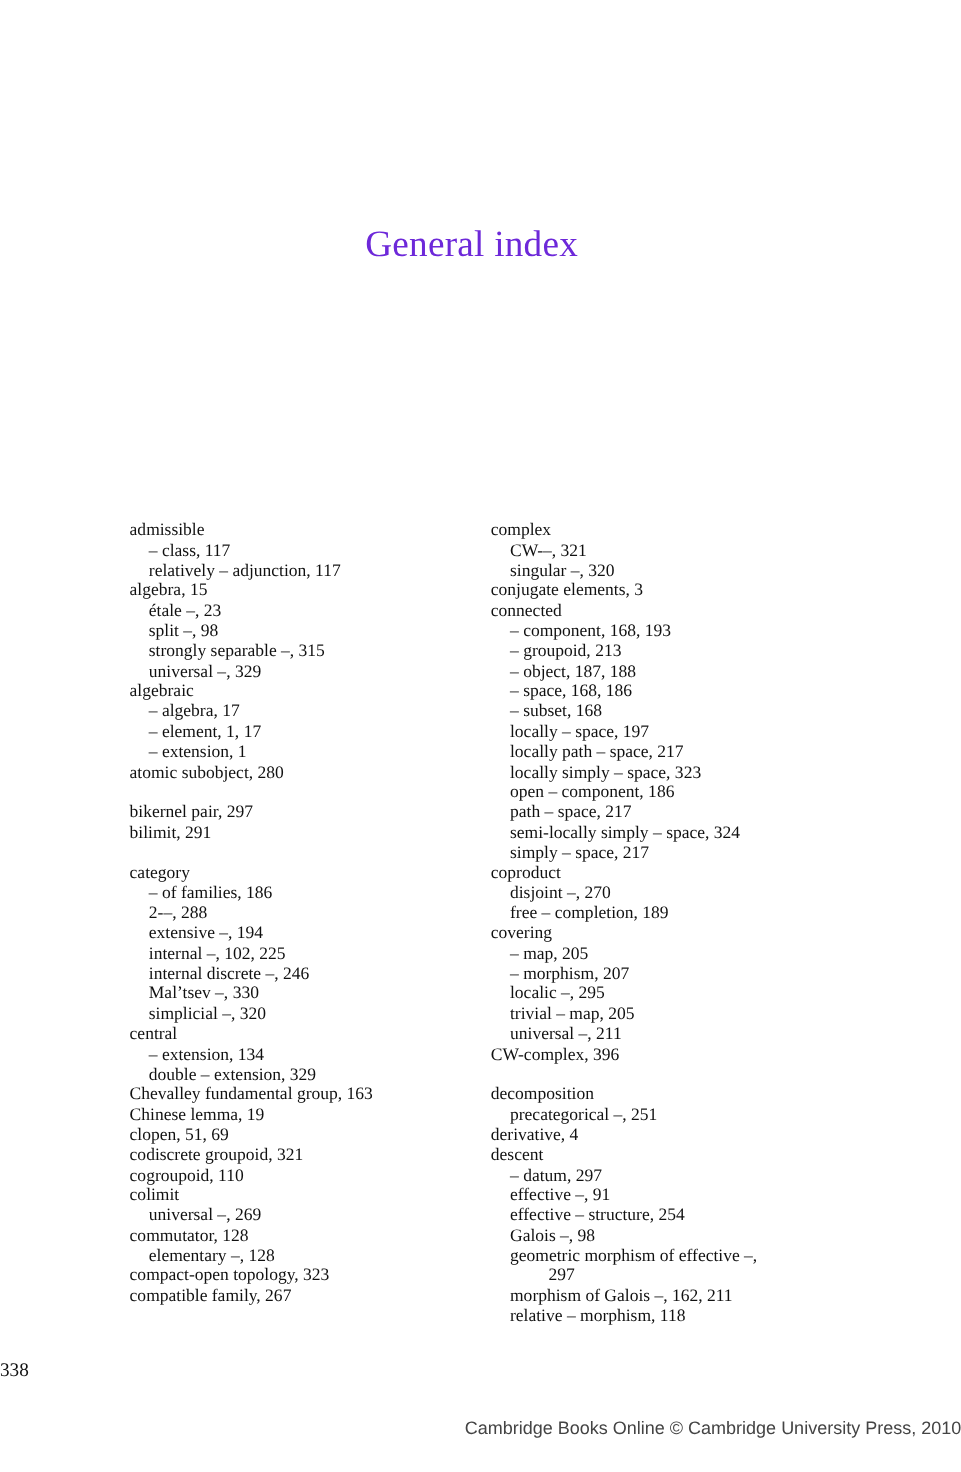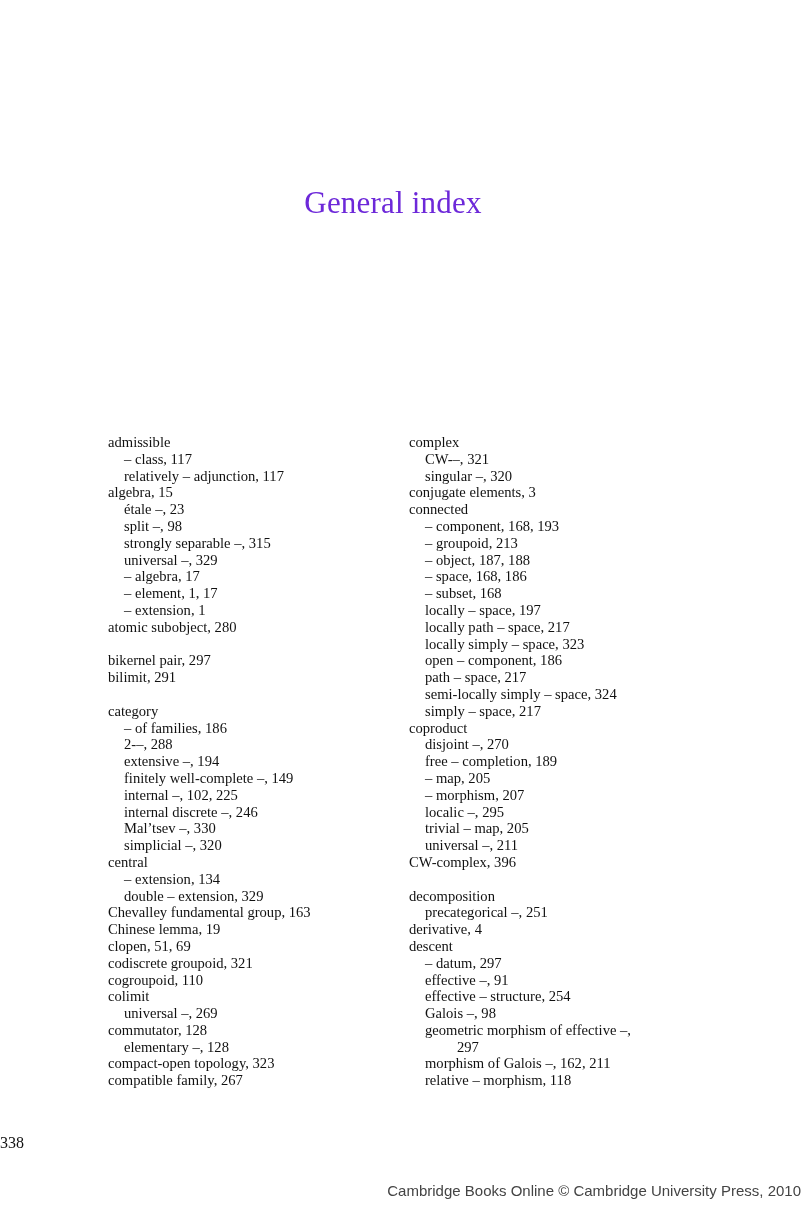--- a/index.html
+++ b/index.html
@@ -70,33 +70,33 @@
 
 <div class="column col-left" id="col-left">
     <div class="entry lvl-0">admissible</div>
     <div class="entry lvl-1">– class, 117</div>
     <div class="entry lvl-1">relatively – adjunction, 117</div>
     <div class="entry lvl-0">algebra, 15</div>
     <div class="entry lvl-1">étale –, 23</div>
     <div class="entry lvl-1">split –, 98</div>
     <div class="entry lvl-1">strongly separable –, 315</div>
     <div class="entry lvl-1">universal –, 329</div>
+    <div class="entry lvl-0">algebraic</div>
     <div class="entry lvl-1">– algebra, 17</div>
     <div class="entry lvl-1">– element, 1, 17</div>
     <div class="entry lvl-1">– extension, 1</div>
     <div class="entry lvl-0">atomic subobject, 280</div>
     <div class="gap"></div>
     <div class="entry lvl-0">bikernel pair, 297</div>
     <div class="entry lvl-0">bilimit, 291</div>
     <div class="gap"></div>
     <div class="entry lvl-0">category</div>
     <div class="entry lvl-1">– of families, 186</div>
     <div class="entry lvl-1">2-–, 288</div>
     <div class="entry lvl-1">extensive –, 194</div>
-    <div class="entry lvl-1">finitely well-complete –, 149</div>
     <div class="entry lvl-1">internal –, 102, 225</div>
     <div class="entry lvl-1">internal discrete –, 246</div>
     <div class="entry lvl-1">Mal’tsev –, 330</div>
     <div class="entry lvl-1">simplicial –, 320</div>
     <div class="entry lvl-0">central</div>
     <div class="entry lvl-1">– extension, 134</div>
     <div class="entry lvl-1">double – extension, 329</div>
     <div class="entry lvl-0">Chevalley fundamental group, 163</div>
     <div class="entry lvl-0">Chinese lemma, 19</div>
     <div class="entry lvl-0">clopen, 51, 69</div>
@@ -123,20 +123,21 @@
     <div class="entry lvl-1">locally – space, 197</div>
     <div class="entry lvl-1">locally path – space, 217</div>
     <div class="entry lvl-1">locally simply – space, 323</div>
     <div class="entry lvl-1">open – component, 186</div>
     <div class="entry lvl-1">path – space, 217</div>
     <div class="entry lvl-1">semi-locally simply – space, 324</div>
     <div class="entry lvl-1">simply – space, 217</div>
     <div class="entry lvl-0">coproduct</div>
     <div class="entry lvl-1">disjoint –, 270</div>
     <div class="entry lvl-1">free – completion, 189</div>
+    <div class="entry lvl-0">covering</div>
     <div class="entry lvl-1">– map, 205</div>
     <div class="entry lvl-1">– morphism, 207</div>
     <div class="entry lvl-1">localic –, 295</div>
     <div class="entry lvl-1">trivial – map, 205</div>
     <div class="entry lvl-1">universal –, 211</div>
     <div class="entry lvl-0">CW-complex, 396</div>
     <div class="gap"></div>
     <div class="entry lvl-0">decomposition</div>
     <div class="entry lvl-1">precategorical –, 251</div>
     <div class="entry lvl-0">derivative, 4</div>

